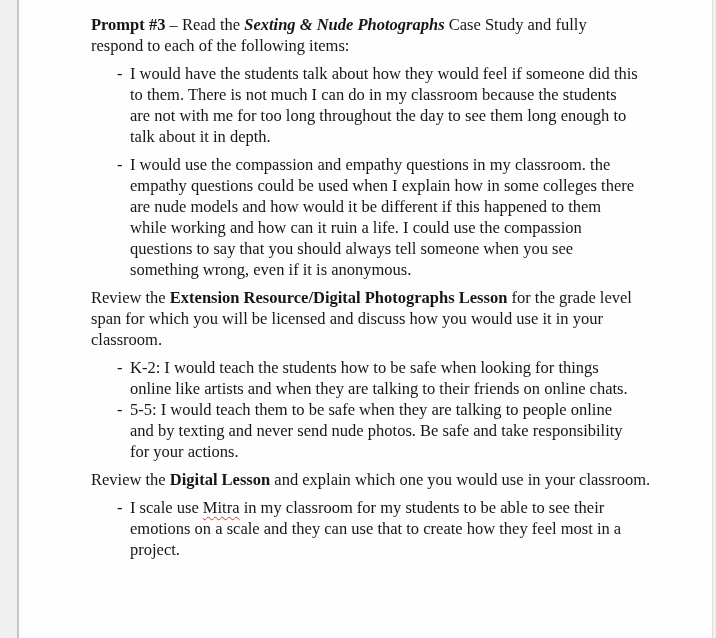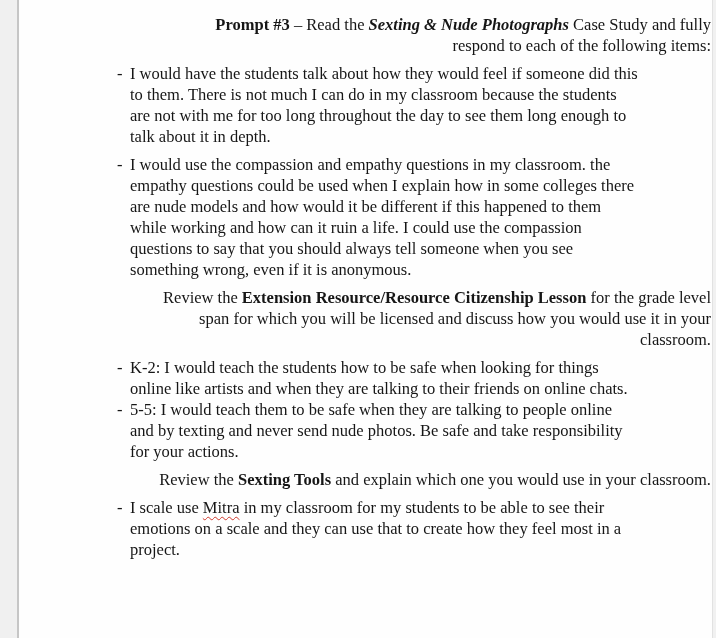--- a/index.html
+++ b/index.html
@@ -22,21 +22,21 @@
     padding: 14px 0 0 72px;
     overflow: hidden;
   }
   .doc {
     width: 620px;
     font-size: 16.5px;
     line-height: 21px;
     color: #161616;
   }
   .block { margin: 0 0 7px 0; }
-  p.para { white-space: pre-wrap; text-align: right; }
+  p.para { white-space: pre-wrap; }
   .bullet-item { display: flex; white-space: pre-wrap; }
   .dash { flex: none; width: 13px; margin-left: 26px; }
   .bullet-text { flex: 1; min-width: 0; font-family: Liberation Serif, serif; }
   .run.b { font-weight: bold; }
   .run.i { font-style: italic; }
   .run.misspelled {
     text-decoration: underline;
     text-decoration-style: wavy;
     text-decoration-color: #cf382b;
     text-decoration-thickness: 1px;
@@ -60,31 +60,31 @@
 talk about it in depth.</span></span></div>
         </div>
         <div class="block list">
           <div class="bullet-item"><span class="dash">-</span><span class="bullet-text"><span class="run">I would use the compassion and empathy questions in my classroom. the
 empathy questions could be used when I explain how in some colleges there
 are nude models and how would it be different if this happened to them
 while working and how can it ruin a life. I could use the compassion
 questions to say that you should always tell someone when you see
 something wrong, even if it is anonymous.</span></span></div>
         </div>
-        <p class="block para"><span class="run">Review the </span><span class="run b">Extension Resource/Resource Citizenship Lesson</span><span class="run"> for the grade level
+        <p class="block para"><span class="run">Review the </span><span class="run b">Extension Resource/Digital Photographs Lesson</span><span class="run"> for the grade level
 span for which you will be licensed and discuss how you would use it in your
 classroom.</span></p>
         <div class="block list">
           <div class="bullet-item"><span class="dash">-</span><span class="bullet-text"><span class="run">K-2: I would teach the students how to be safe when looking for things
 online like artists and when they are talking to their friends on online chats.</span></span></div>
           <div class="bullet-item"><span class="dash">-</span><span class="bullet-text"><span class="run">5-5: I would teach them to be safe when they are talking to people online
 and by texting and never send nude photos. Be safe and take responsibility
 for your actions.</span></span></div>
         </div>
-        <p class="block para"><span class="run">Review the </span><span class="run b">Sexting Tools</span><span class="run"> and explain which one you would use in your classroom.</span></p>
+        <p class="block para"><span class="run">Review the </span><span class="run b">Digital Lesson</span><span class="run"> and explain which one you would use in your classroom.</span></p>
         <div class="block list">
           <div class="bullet-item"><span class="dash">-</span><span class="bullet-text"><span class="run">I scale use </span><span class="run misspelled">Mitra</span><span class="run"> in my classroom for my students to be able to see their
 emotions on a scale and they can use that to create how they feel most in a
 project.</span></span></div>
         </div>
       </div>
   </div>
 </div>
 
 </body></html>

